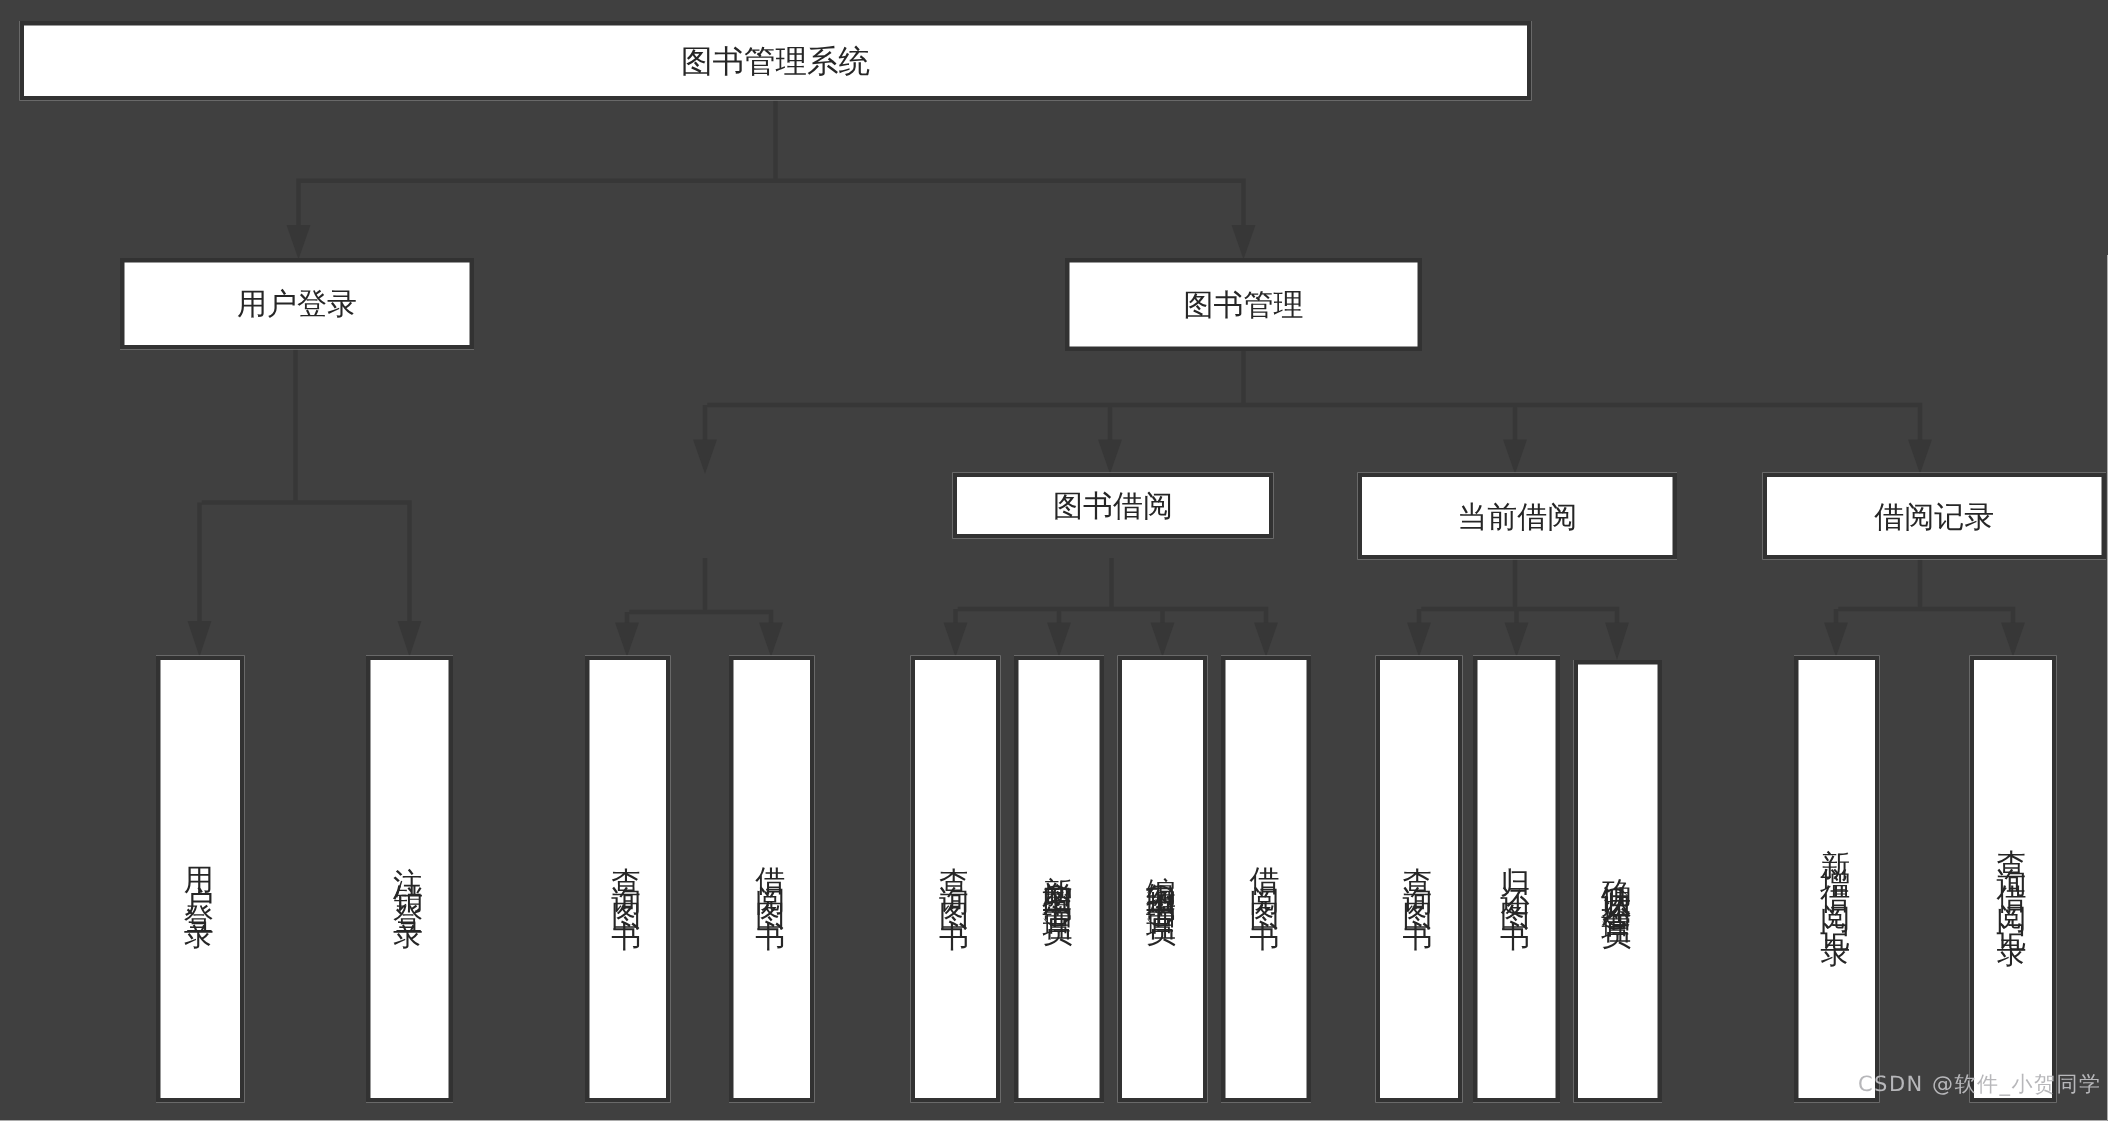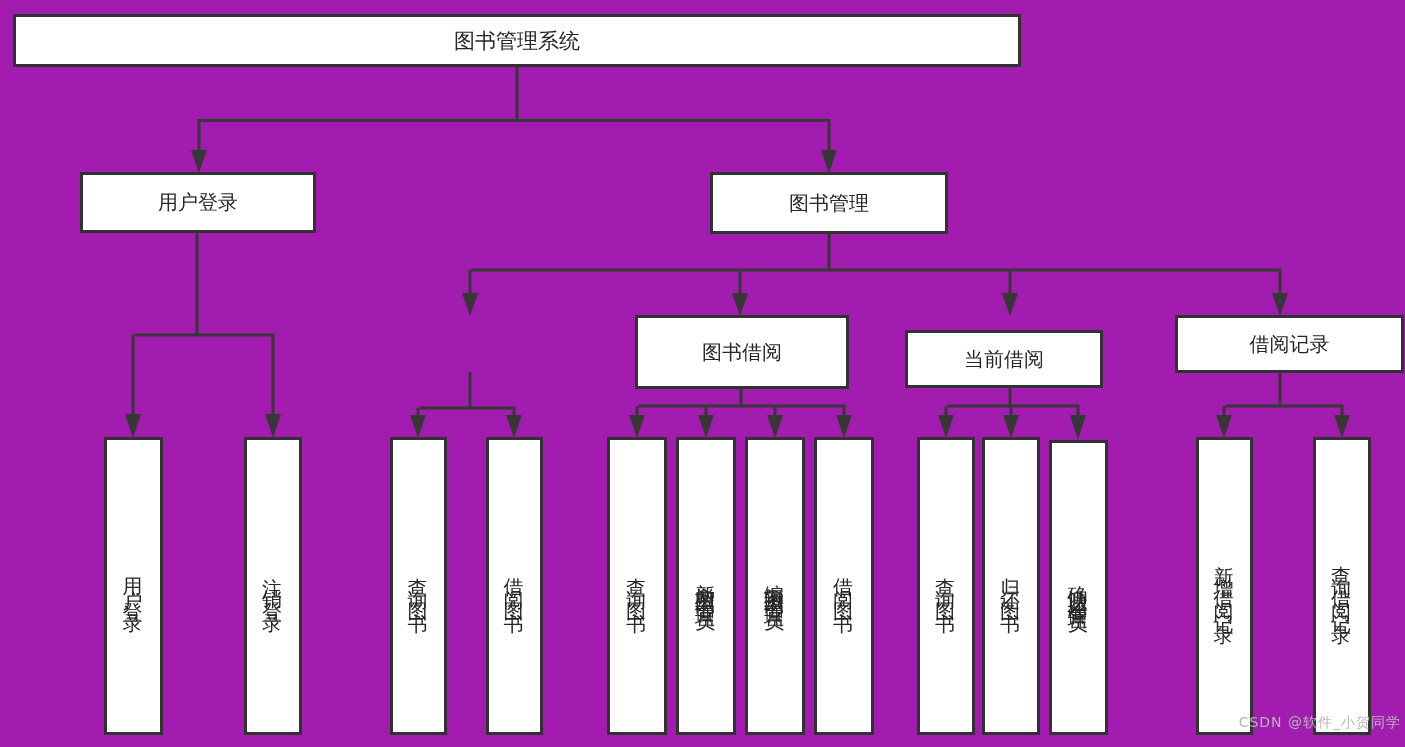--- a/index.html
+++ b/index.html
@@ -1,17 +1,17 @@
 <!DOCTYPE html>
 <html><head>
 <meta charset="utf-8">
 <style>
   html,body { margin:0; padding:0; background:#ffffff; }
   #canvas {
-    position:relative; width:1405px; height:747px; background:#a21caf;
+    position:relative; width:1405px; height:747px; background:#404040;
     font-family:"DejaVu Sans","Liberation Sans",sans-serif; overflow:hidden;
   }
   .connectors { position:absolute; left:0; top:0; z-index:1; }
   .connectors path { stroke:#373737; stroke-width:3; fill:none; }
   .connectors polygon { fill:#373737; }
   .node {
     position:absolute; box-sizing:border-box; z-index:2;
     border:3px solid #323232; background:#ffffff;
     display:flex; align-items:center; justify-content:center;
     color:#262626; font-size:20px; white-space:nowrap;
@@ -63,22 +63,22 @@
     <path d="M1280 372 V407.5 M1225.5 406 H1343.5 M1224 406 V416 M1342 406 V416"></path>
     <polygon points="1216,415 1232,415 1224,438"></polygon>
     <polygon points="1334,415 1350,415 1342,438"></polygon>
   </svg>
 
   <div class="node root" style="left:13px; top:14px; width:1008px; height:53px;">图书管理系统</div>
 
   <div class="node" style="left:80px; top:172px; width:236px; height:61px;">用户登录</div>
   <div class="node" style="left:710px; top:172px; width:238px; height:62px;">图书管理</div>
 
-  <div class="node" style="left:635px; top:315px; width:214px; height:74px;">图书借阅</div>
-  <div class="node" style="left:905px; top:330px; width:198px; height:58px;">当前借阅</div>
+  <div class="node" style="left:635px; top:315px; width:214px; height:44px;">图书借阅</div>
+  <div class="node" style="left:905px; top:315px; width:213px; height:58px;">当前借阅</div>
   <div class="node" style="left:1175px; top:315px; width:229px; height:58px;">借阅记录</div>
 
   <div class="node vnode" style="left:104px; top:437px; width:59px; height:298px;">用户登录</div>
   <div class="node vnode" style="left:244px; top:437px; width:58px; height:298px;">注销登录</div>
 
   <div class="node vnode" style="left:390px; top:437px; width:57px; height:298px;">查询图书</div>
   <div class="node vnode" style="left:486px; top:437px; width:57px; height:298px;">借阅图书</div>
 
   <div class="node vnode" style="left:607px; top:437px; width:60px; height:298px;">查询图书</div>
   <div class="node vnode long" style="left:676px; top:437px; width:60px; height:298px;">新增图书（管理员）</div>

